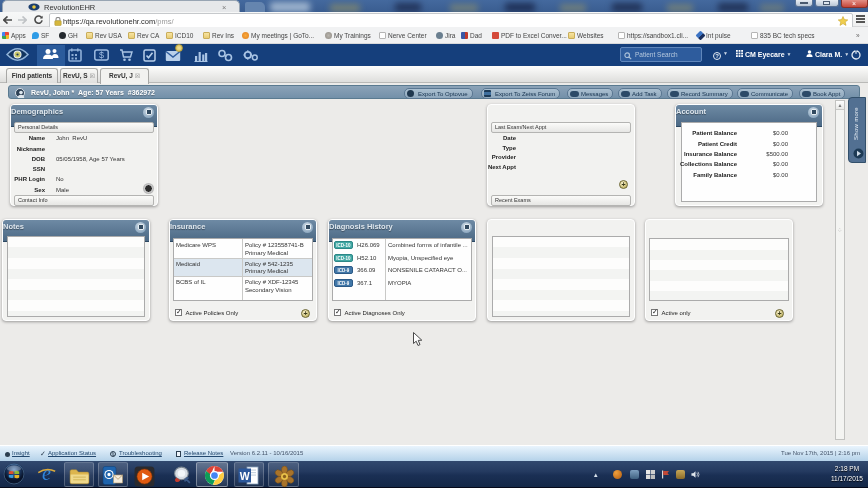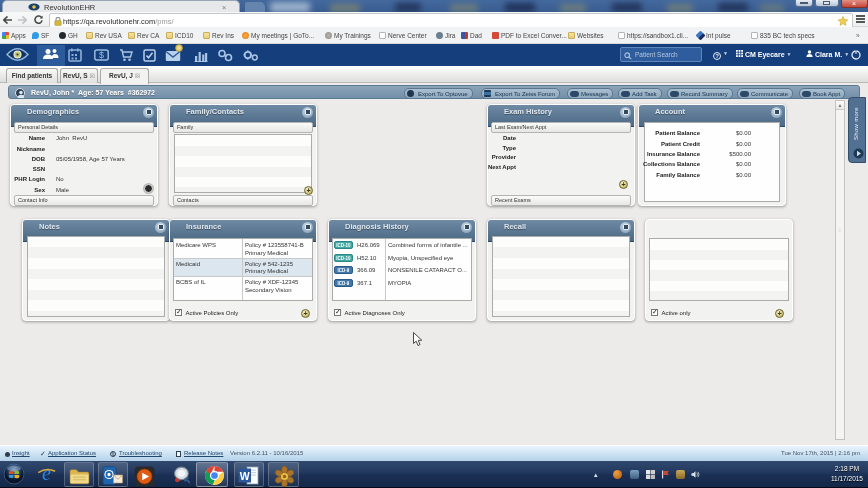--- a/index.html
+++ b/index.html
@@ -30,21 +30,21 @@
 .atab.act{background:#f2f2f0;height:16px;}
 .cls{color:#888;font-weight:normal;font-size:6px;}
 
 #pbanner{left:8px;top:85px;width:852px;height:14px;background:linear-gradient(#8ca3b8,#7390a9);border:1px solid #5a7a90;border-radius:3px;}
 #pbanner .picon{position:absolute;left:6px;top:1.5px;width:10px;height:10px;background:#2e4257;border-radius:50%;border:1px solid #d9e2ea;}
 #pbanner .pname{position:absolute;left:22px;top:3px;font-size:7px;font-weight:bold;color:#fff;text-shadow:0 1px 1px rgba(0,0,0,.3);}
 .bbtn{position:absolute;top:1.5px;height:11px;background:linear-gradient(#aabfd0,#8fa8bd);border:1px solid #5a7792;border-radius:5px;font-size:6px;color:#16324f;line-height:10px;padding:0 4px 0 13px;white-space:nowrap;}
 .bbtn .ic{position:absolute;left:2px;top:1.5px;width:7px;height:7px;border-radius:50%;background:#20384f;}
 
 .panel{position:absolute;width:148px;height:102px;background:#f2f2f0;border:1px solid #fff;border-radius:4px;box-shadow:0 1px 3px rgba(0,0,0,.35);}
-.ph{position:absolute;left:0;top:0;right:0;height:22px;background:linear-gradient(#6e8aa4,#4c6985);border-bottom:1px solid #2c4862;border-radius:3px 3px 0 0;color:#dfe7ee;font-size:7.5px;font-weight:bold;line-height:13px;padding-left:16px;text-shadow:0 1px 1px rgba(0,0,0,.4);}
+.ph{position:absolute;left:0;top:0;right:0;height:22px;background:linear-gradient(#6e8aa4,#4c6985);border-bottom:1px solid #2c4862;border-radius:3px 3px 0 0;color:#dfe7ee;font-size:7.5px;font-weight:bold;line-height:13px;padding-left:0;text-shadow:0 1px 1px rgba(0,0,0,.4);}
 .mag{position:absolute;right:3px;top:1.5px;width:11px;height:11px;border-radius:50%;background:radial-gradient(circle at 45% 35%,#d3dfe9,#8ba6be 75%,#5f7d99);}
 .mag:after{content:"";position:absolute;left:3px;top:2.5px;width:4px;height:4px;background:#324a60;border:1px solid #e4ecf2;border-radius:1px;}
 .accbar{position:absolute;left:3px;right:3px;height:11px;background:linear-gradient(#fbfbf9,#e6e6e4);border:1px solid #b4b4b2;border-radius:2px;font-size:5.5px;color:#333;line-height:9px;padding-left:3px;}
 .ibox{position:absolute;left:4px;right:4px;background:#fefefe;border:1px solid #ababab;}
 .stripe{background:repeating-linear-gradient(#fdfdfc 0,#fdfdfc 10.5px,#f3f4f2 10.5px,#f3f4f2 21px);}
 .flab{font-weight:bold;color:#222;position:absolute;text-align:right;font-size:6px;white-space:nowrap;}
 .fval{color:#333;position:absolute;font-size:6px;white-space:nowrap;}
 .plus{position:absolute;width:9px;height:9px;border-radius:50%;background:radial-gradient(circle at 35% 30%,#f5edc8,#b7a94f);border:1px solid #6b6530;color:#3a3a1a;font-size:7px;line-height:8px;text-align:center;font-weight:bold;}
 .cb{position:absolute;width:7px;height:7px;background:#fff;border:1px solid #777;}
 .cb:after{content:"\2713";position:absolute;left:0;top:-1.5px;font-size:7px;color:#222;}
@@ -264,53 +264,45 @@
     <div class="flab" style="right:112px;top:51px;">DOB</div>
       <div class="fval" style="left:45px;top:51px;">05/05/1958, Age 57 Years</div>
     <div class="flab" style="right:112px;top:61px;">SSN</div>
     <div class="flab" style="right:112px;top:71px;">PHR Login</div>
       <div class="fval" style="left:45px;top:71px;">No</div>
     <div class="flab" style="right:112px;top:81.5px;">Sex</div>
       <div class="fval" style="left:45px;top:81.5px;">Male</div>
     <div style="position:absolute;left:133px;top:79px;width:9px;height:9px;border-radius:50%;background:#2b2b2b;border:1px solid #e8e8e8;box-shadow:0 0 0 1px #bbb;"></div>
     <div class="accbar" style="top:90px;">Contact Info</div>
   </div>
-  <div class="panel" style="left:169px;top:104px;">
-    <div class="ph">Family/Contacts<span class="mag"></span></div>
-    <div class="accbar" style="top:17px;">Family</div>
-    <div class="ibox stripe" style="top:29px;height:59px;"></div>
-    <div class="plus" style="left:134px;top:81px;">+</div>
-    <div class="accbar" style="top:90px;">Contacts</div>
-  </div>
   <div class="panel" style="left:487px;top:104px;">
-    <div class="ph">Exam History<span class="mag"></span></div>
     <div class="accbar" style="top:17px;">Last Exam/Next Appt</div>
     <div class="flab" style="right:118px;top:30px;">Date</div>
     <div class="flab" style="right:118px;top:39.5px;">Type</div>
     <div class="flab" style="right:118px;top:49px;">Provider</div>
     <div class="flab" style="right:118px;top:58.5px;">Next Appt</div>
     <div class="plus" style="left:131px;top:75px;">+</div>
     <div class="accbar" style="top:90px;">Recent Exams</div>
   </div>
-  <div class="panel" style="left:638px;top:104px;">
+  <div class="panel" style="left:675px;top:104px;">
     <div class="ph">Account<span class="mag"></span></div>
     <div class="ibox" style="left:5px;right:5px;top:17px;height:80px;"></div>
     <div class="flab" style="right:85px;top:25px;">Patient Balance</div>
       <div class="fval" style="right:34px;top:25px;">$0.00</div>
     <div class="flab" style="right:85px;top:35.5px;">Patient Credit</div>
       <div class="fval" style="right:34px;top:35.5px;">$0.00</div>
     <div class="flab" style="right:85px;top:46px;">Insurance Balance</div>
       <div class="fval" style="right:34px;top:46px;">$500.00</div>
     <div class="flab" style="right:85px;top:56px;">Collections Balance</div>
       <div class="fval" style="right:34px;top:56px;">$0.00</div>
     <div class="flab" style="right:85px;top:66.5px;">Family Balance</div>
       <div class="fval" style="right:34px;top:66.5px;">$0.00</div>
   </div>
 
-  <div class="panel" style="left:22px;top:219px;">
+  <div class="panel" style="left:2px;top:219px;">
     <div class="ph">Notes<span class="mag"></span></div>
     <div class="ibox stripe" style="top:16px;height:81px;"></div>
   </div>
   <div class="panel" style="left:328px;top:219px;">
     <div class="ph">Diagnosis History<span class="mag"></span></div>
     <div class="ibox" style="left:3px;right:3px;top:18px;height:62.5px;"></div>
     <div class="tline" style="left:56px;top:19px;width:1px;height:61px;"></div>
     <div class="badge b10" style="left:5px;top:21px;">ICD-10</div>
       <div class="itxt" style="left:28px;top:22px;">H26.069</div>
     <div class="itxt" style="left:59px;top:22px;">Combined forms of infantile ...</div>
@@ -340,21 +332,20 @@
     <div class="itxt" style="left:75px;top:40.5px;">Policy # 542-1235</div>
     <div class="itxt" style="left:75px;top:48px;">Primary Medical</div>
     <div class="itxt" style="left:6px;top:59px;">BCBS of IL</div>
     <div class="itxt" style="left:75px;top:59px;">Policy # XDF-12345</div>
     <div class="itxt" style="left:75px;top:67px;">Secondary Vision</div>
     <div class="cb" style="left:5px;top:88.5px;"></div>
     <div class="botlab" style="left:15.5px;top:89.5px;">Active Policies Only</div>
     <div class="plus" style="left:131px;top:89px;">+</div>
   </div>
   <div class="panel" style="left:487px;top:219px;">
-    <div class="ph">Recall<span class="mag"></span></div>
     <div class="ibox stripe" style="top:16px;height:81px;"></div>
   </div>
   <div class="panel" style="left:645px;top:219px;">
     <div class="ibox stripe" style="left:3px;right:3px;top:18px;height:62.5px;"></div>
     <div class="cb" style="left:5px;top:88.5px;"></div>
     <div class="botlab" style="left:15.5px;top:89.5px;">Active only</div>
     <div class="plus" style="left:129px;top:88.5px;">+</div>
   </div>
 
   <svg class="abs" style="left:412px;top:332px;" width="11" height="15" viewBox="0 0 11 15">

